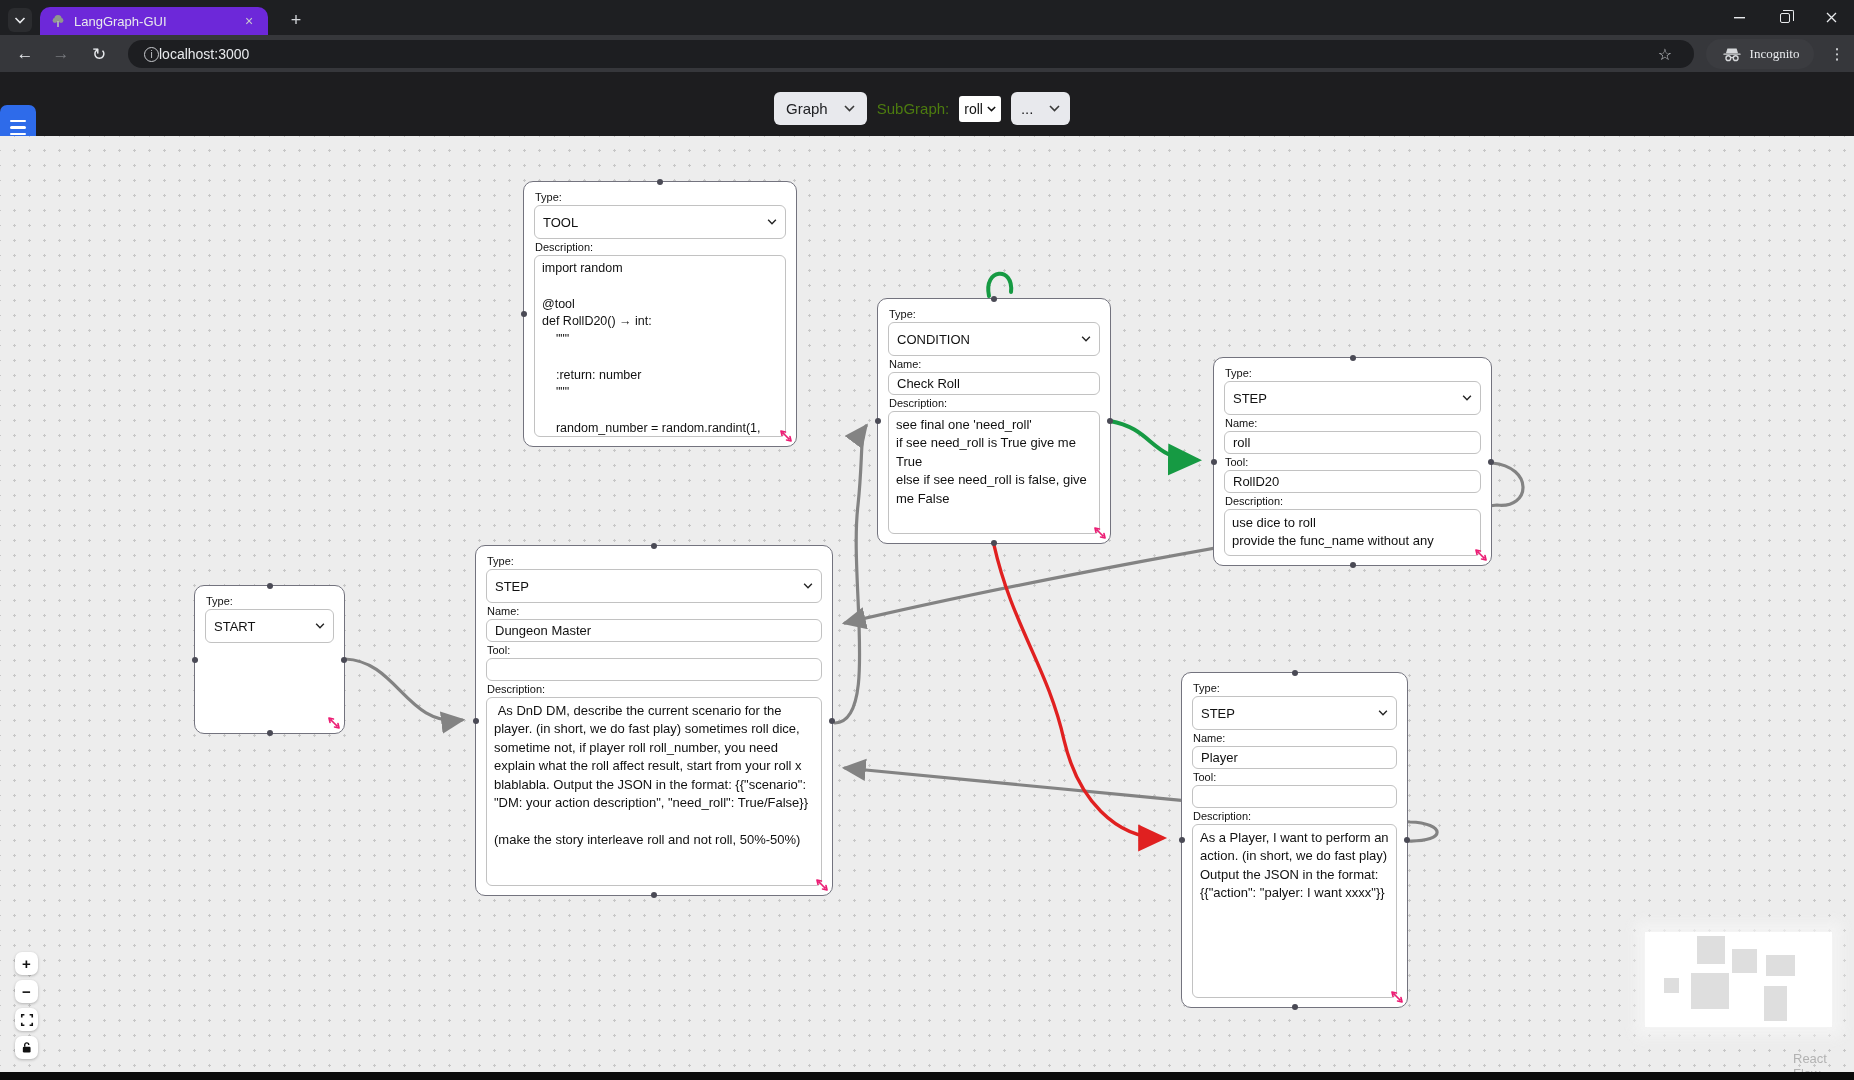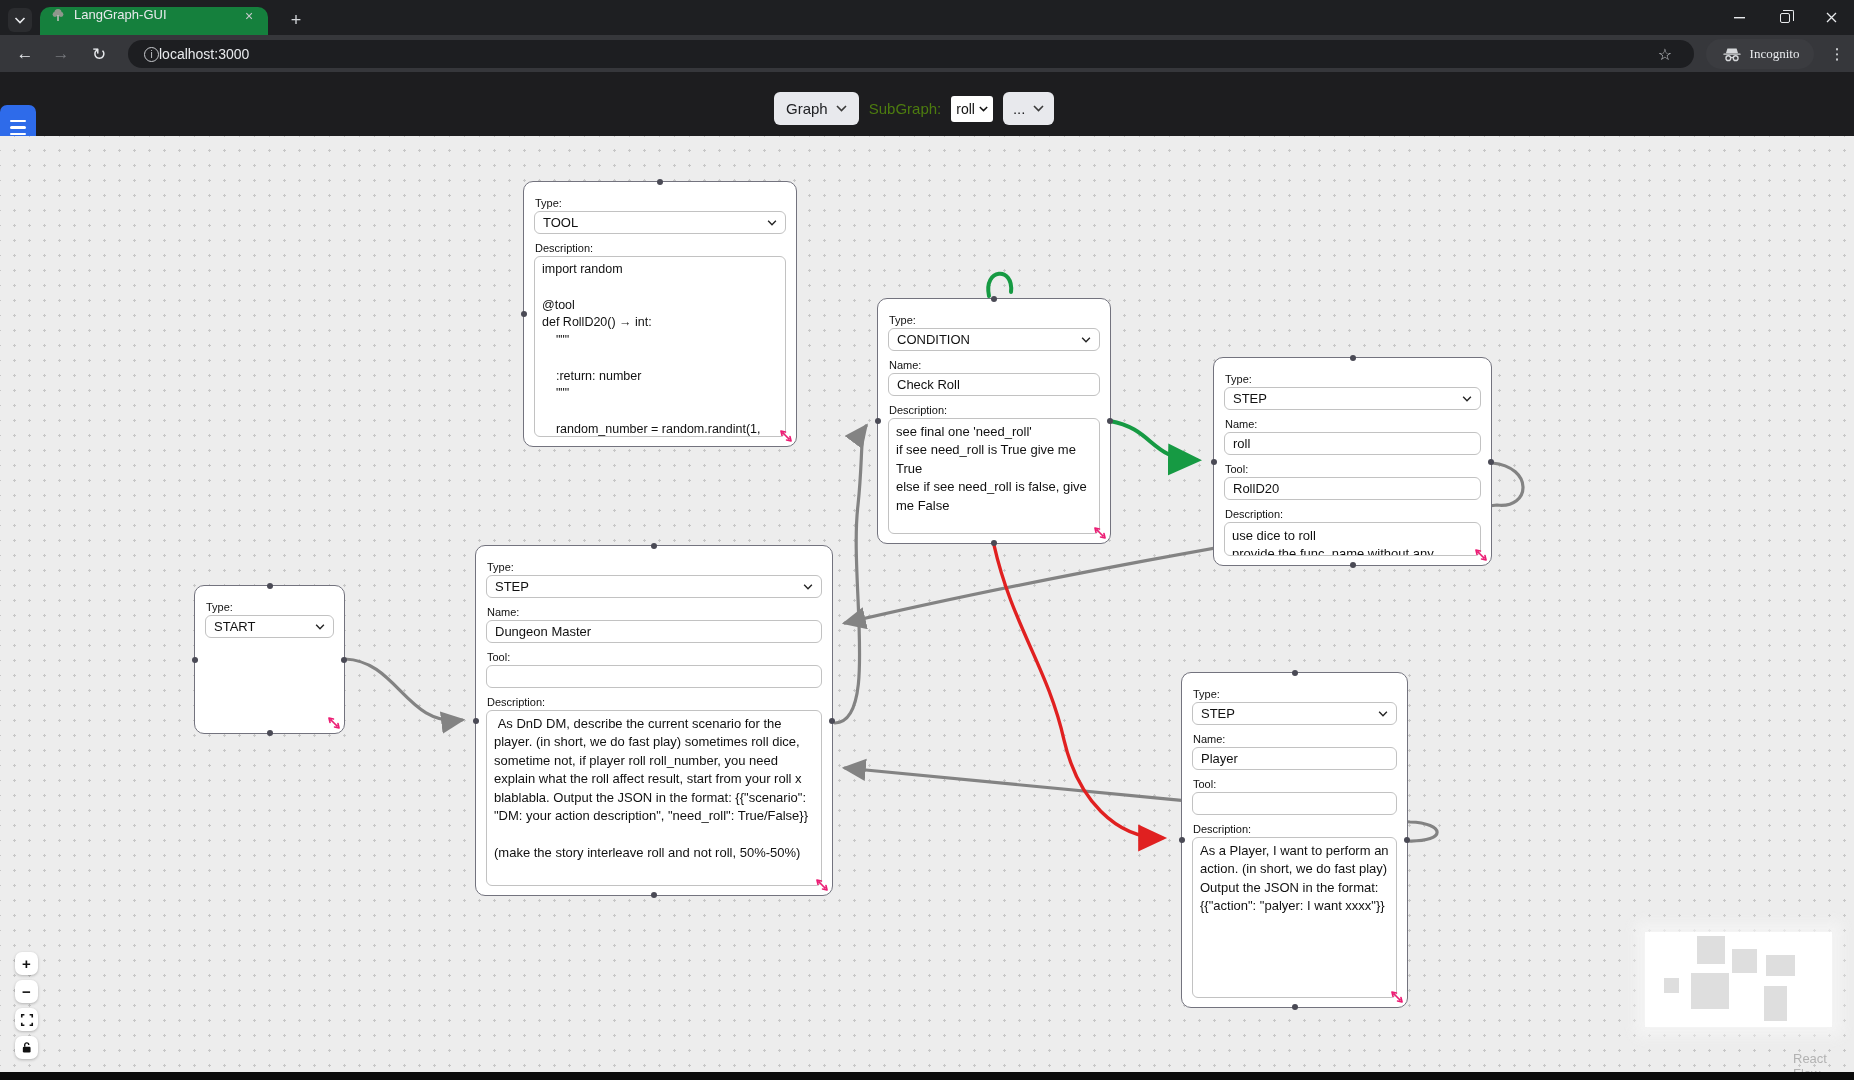--- a/index.html
+++ b/index.html
@@ -2,62 +2,62 @@
 <html><head>
 <meta charset="utf-8">
 <style>
   * { margin:0; padding:0; box-sizing:border-box; }
   html,body { width:1854px; height:1080px; overflow:hidden; font-family:"Liberation Sans", sans-serif; }
   body { position:relative; background:#ededed; }
 
   
   .tabstrip { position:absolute; left:0; top:0; width:1854px; height:35px; background:#1e1f22; }
   .tab-chevron-btn { position:absolute; left:8px; top:8px; width:24px; height:24px; border-radius:6px; background:#2b2c2f; display:flex; align-items:center; justify-content:center; }
-  .tab { position:absolute; left:40px; top:7px; width:228px; height:28px; background:#15803d; border-radius:10px 10px 0 0; display:flex; align-items:flex-start; padding:0 10px; color:#e8eaed; font-size:13px; }
+  .tab { position:absolute; left:40px; top:7px; width:228px; height:28px; background:#6d28d9; border-radius:10px 10px 0 0; display:flex; align-items:center; padding:0 10px; color:#e8eaed; font-size:13px; }
   .tab .title { flex:1; margin-left:8px; white-space:nowrap; overflow:hidden; }
   .tab .tclose { width:18px; height:18px; border-radius:9px; display:flex; align-items:center; justify-content:center; color:#c8cace; font-size:14px; }
   .newtab { position:absolute; left:284px; top:8px; width:24px; height:24px; color:#d3d5d9; font-size:18px; display:flex; align-items:center; justify-content:center; border-radius:50%; }
   .wincontrols { position:absolute; right:0; top:0; height:35px; display:flex; }
   .winbtn { width:46px; height:35px; display:flex; align-items:center; justify-content:center; color:#e8eaed; font-size:13px; }
   .restore-box { width:10px; height:10px; border:1.2px solid #e8eaed; border-radius:2px; position:relative; }
   .restore-box:before { content:""; position:absolute; left:2px; top:-4px; width:10px; height:10px; border:1.2px solid #e8eaed; border-left:none; border-bottom:none; border-radius:0 2px 0 0; }
 
   .btoolbar { position:absolute; left:0; top:35px; width:1854px; height:37px; background:#36373b; }
   .navbtn { position:absolute; top:41px; width:26px; height:26px; display:flex; align-items:center; justify-content:center; color:#e8eaed; font-size:17px; border-radius:50%; }
   .omnibox { position:absolute; left:128px; top:40px; width:1566px; height:28px; border-radius:14px; background:#1d1e21; display:flex; align-items:center; color:#e8eaed; }
   .info-ic { width:15px; height:15px; border:1.2px solid #c8cace; border-radius:50%; margin-left:16px; font-size:10px; color:#c8cace; display:flex; align-items:center; justify-content:center; font-style:normal; }
   .url { font-size:14px; color:#e8eaed; }
   .star { position:absolute; right:22px; color:#c8cace; font-size:16px; }
   .incog { position:absolute; left:1706px; top:39px; width:108px; height:30px; border-radius:15px; background:#3b3c40; display:flex; align-items:center; justify-content:center; gap:7px; color:#e8eaed; font-size:13px;font-family:Liberation Serif, serif; }
   .kebab { position:absolute; left:1828px; top:42px; width:18px; height:24px; color:#e8eaed; font-size:15px; text-align:center; line-height:24px; }
 
   
   .pageheader { position:absolute; left:0; top:72px; width:1854px; height:64px; background:#1d1d1f; }
   .hgroup { position:absolute; left:774px; top:92px; display:flex; align-items:center; gap:10px; }
-  .hbtn { background:#e8e9ed; color:#202124; border-radius:6px; height:33px; display:flex; align-items:center; gap:8px; padding:0 12px; font-size:15px; }
+  .hbtn { background:#e8e9ed; color:#202124; border-radius:6px; height:33px; display:flex; align-items:center; gap:16px; padding:0 12px; font-size:15px; }
   .hlabel { color:#4d7c0f; font-size:15px; }
   .hselect { background:#fff; color:#111; border-radius:3px; height:26px; display:flex; align-items:center; gap:4px; padding:0 5px; font-size:14px; }
   .hamburger { position:absolute; left:0; top:105px; width:36px; height:45px; background:#2e6bea; border-radius:7px; display:flex; flex-direction:column; align-items:center; justify-content:center; gap:4px; }
   .hamburger i { display:block; width:16px; height:2.5px; background:#fff; border-radius:2px; }
 
   
   .canvas { position:absolute; left:0; top:136px; width:1854px; height:936px;
     background-color:#ededed;
     background-image:radial-gradient(#c7c7c7 1px, transparent 1.1px);
     background-size:15px 15px; background-position:7px 7px; }
   .bottombar { position:absolute; left:0; top:1072px; width:1854px; height:8px; background:#0b0b0b; }
 
   svg.edges { position:absolute; left:0; top:0; width:1854px; height:1080px; pointer-events:none; }
   svg.edges path { pointer-events:stroke; }
 
   
   .node { position:absolute; background:#fff; border:1.4px solid #73737e; border-radius:10px; padding:7px 10px 9px 10px; display:flex; flex-direction:column; }
-  .node .lbl { font-size:11px; color:#111; margin:8px 0 2px 1px; }
+  .node .lbl { font-size:11px; color:#111; margin:2px 0 2px 1px; }
   .fld { border:1px solid #c2c2c2; border-radius:6px; background:#fff; font-size:13px; color:#111; font-family:inherit; }
-  .sel { height:23px; display:flex; align-items:center; padding:0 8px; justify-content:space-between; }
+  .sel { height:34px; display:flex; align-items:center; padding:0 8px; justify-content:space-between; }
   .inp { height:23px; width:100%; padding:0 8px; outline:none; }
   .ta { flex:1; width:100%; resize:none; outline:none; padding:4px 7px; line-height:1.42; font-size:13px; overflow:hidden; }
   .handle { position:absolute; width:6px; height:6px; background:#4a4a55; border-radius:50%; }
   .h-top { top:-3px; left:50%; margin-left:-3px; }
   .h-bot { bottom:-3px; left:50%; margin-left:-3px; }
   .h-left { left:-3px; top:50%; margin-top:-3px; }
   .h-right { right:-3px; top:50%; margin-top:-3px; }
   .resize { position:absolute; right:2px; bottom:2px; width:16px; height:16px; }
 
   

